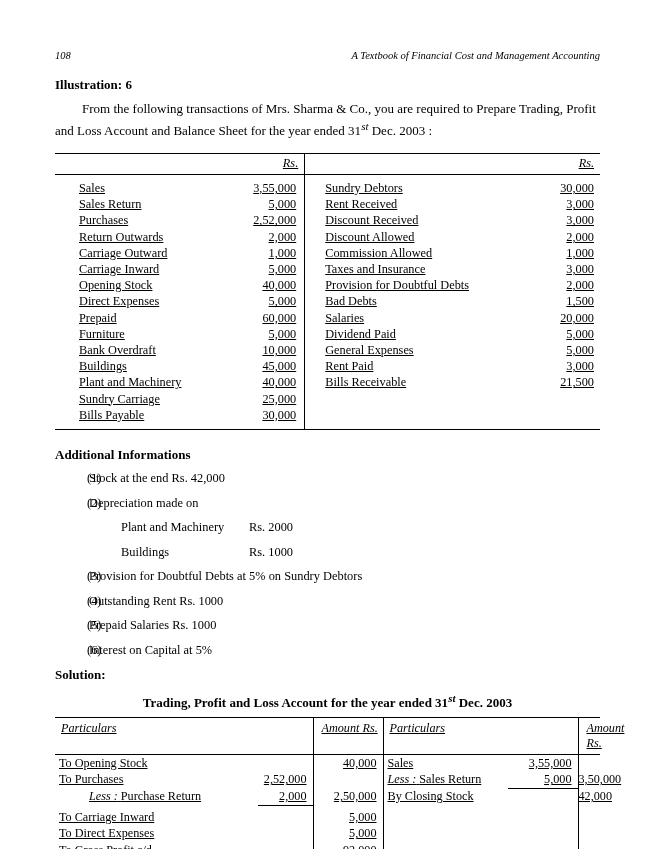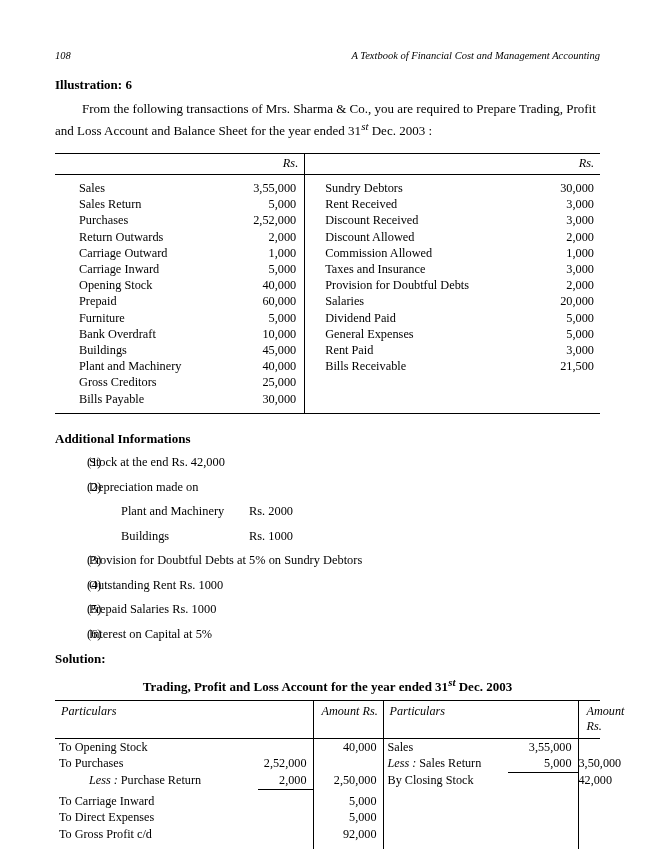--- a/index.html
+++ b/index.html
@@ -40,21 +40,21 @@
   .para {
     font-size: 13px;
     line-height: 1.45;
     text-align: justify;
     margin: 0 0 12px 0;
   }
   .para .indent { padding-left: 27px; margin-top: 40px; }
   sup { font-size: 11px; vertical-align: super; font-style: italic; }
 
   
-  table { border-collapse: collapse; width: 100%; }
+  table { border-collapse: collapse; width: 100%; text-decoration: underline; }
   .tb {
     font-size: 12.3px;
     margin-top: 2px;
   }
   .tb td, .tb th { padding: 0; }
   .tb .rs-row td {
     font-style: italic;
     text-align: right;
     padding: 2px 6px 3px 0;
     border-top: 1.6px solid #000;
@@ -199,20 +199,27 @@
         <td class="ramt">3,000</td>
       </tr>
       <tr class="body-row">
         <td class="lname">Opening Stock</td>
         <td class="lamt">40,000</td>
         <td class="vdiv"></td>
         <td class="rname">Provision for Doubtful Debts</td>
         <td class="ramt">2,000</td>
       </tr>
       <tr class="body-row">
+        <td class="lname">Direct Expenses</td>
+        <td class="lamt">5,000</td>
+        <td class="vdiv"></td>
+        <td class="rname">Bad Debts</td>
+        <td class="ramt">1,500</td>
+      </tr>
+      <tr class="body-row">
         <td class="lname">Prepaid</td>
         <td class="lamt">60,000</td>
         <td class="vdiv"></td>
         <td class="rname">Salaries</td>
         <td class="ramt">20,000</td>
       </tr>
       <tr class="body-row">
         <td class="lname">Furniture</td>
         <td class="lamt">5,000</td>
         <td class="vdiv"></td>
@@ -234,21 +241,21 @@
         <td class="ramt">3,000</td>
       </tr>
       <tr class="body-row">
         <td class="lname">Plant and Machinery</td>
         <td class="lamt">40,000</td>
         <td class="vdiv"></td>
         <td class="rname">Bills Receivable</td>
         <td class="ramt">21,500</td>
       </tr>
       <tr class="body-row">
-        <td class="lname">Gross Creditors</td>
+        <td class="lname">Sundry Carriage</td>
         <td class="lamt">25,000</td>
         <td class="vdiv"></td>
         <td class="rname"></td>
         <td class="ramt"></td>
       </tr>
       <tr class="body-row">
         <td class="lname">Bills Payable</td>
         <td class="lamt">30,000</td>
         <td class="vdiv"></td>
         <td class="rname"></td>

